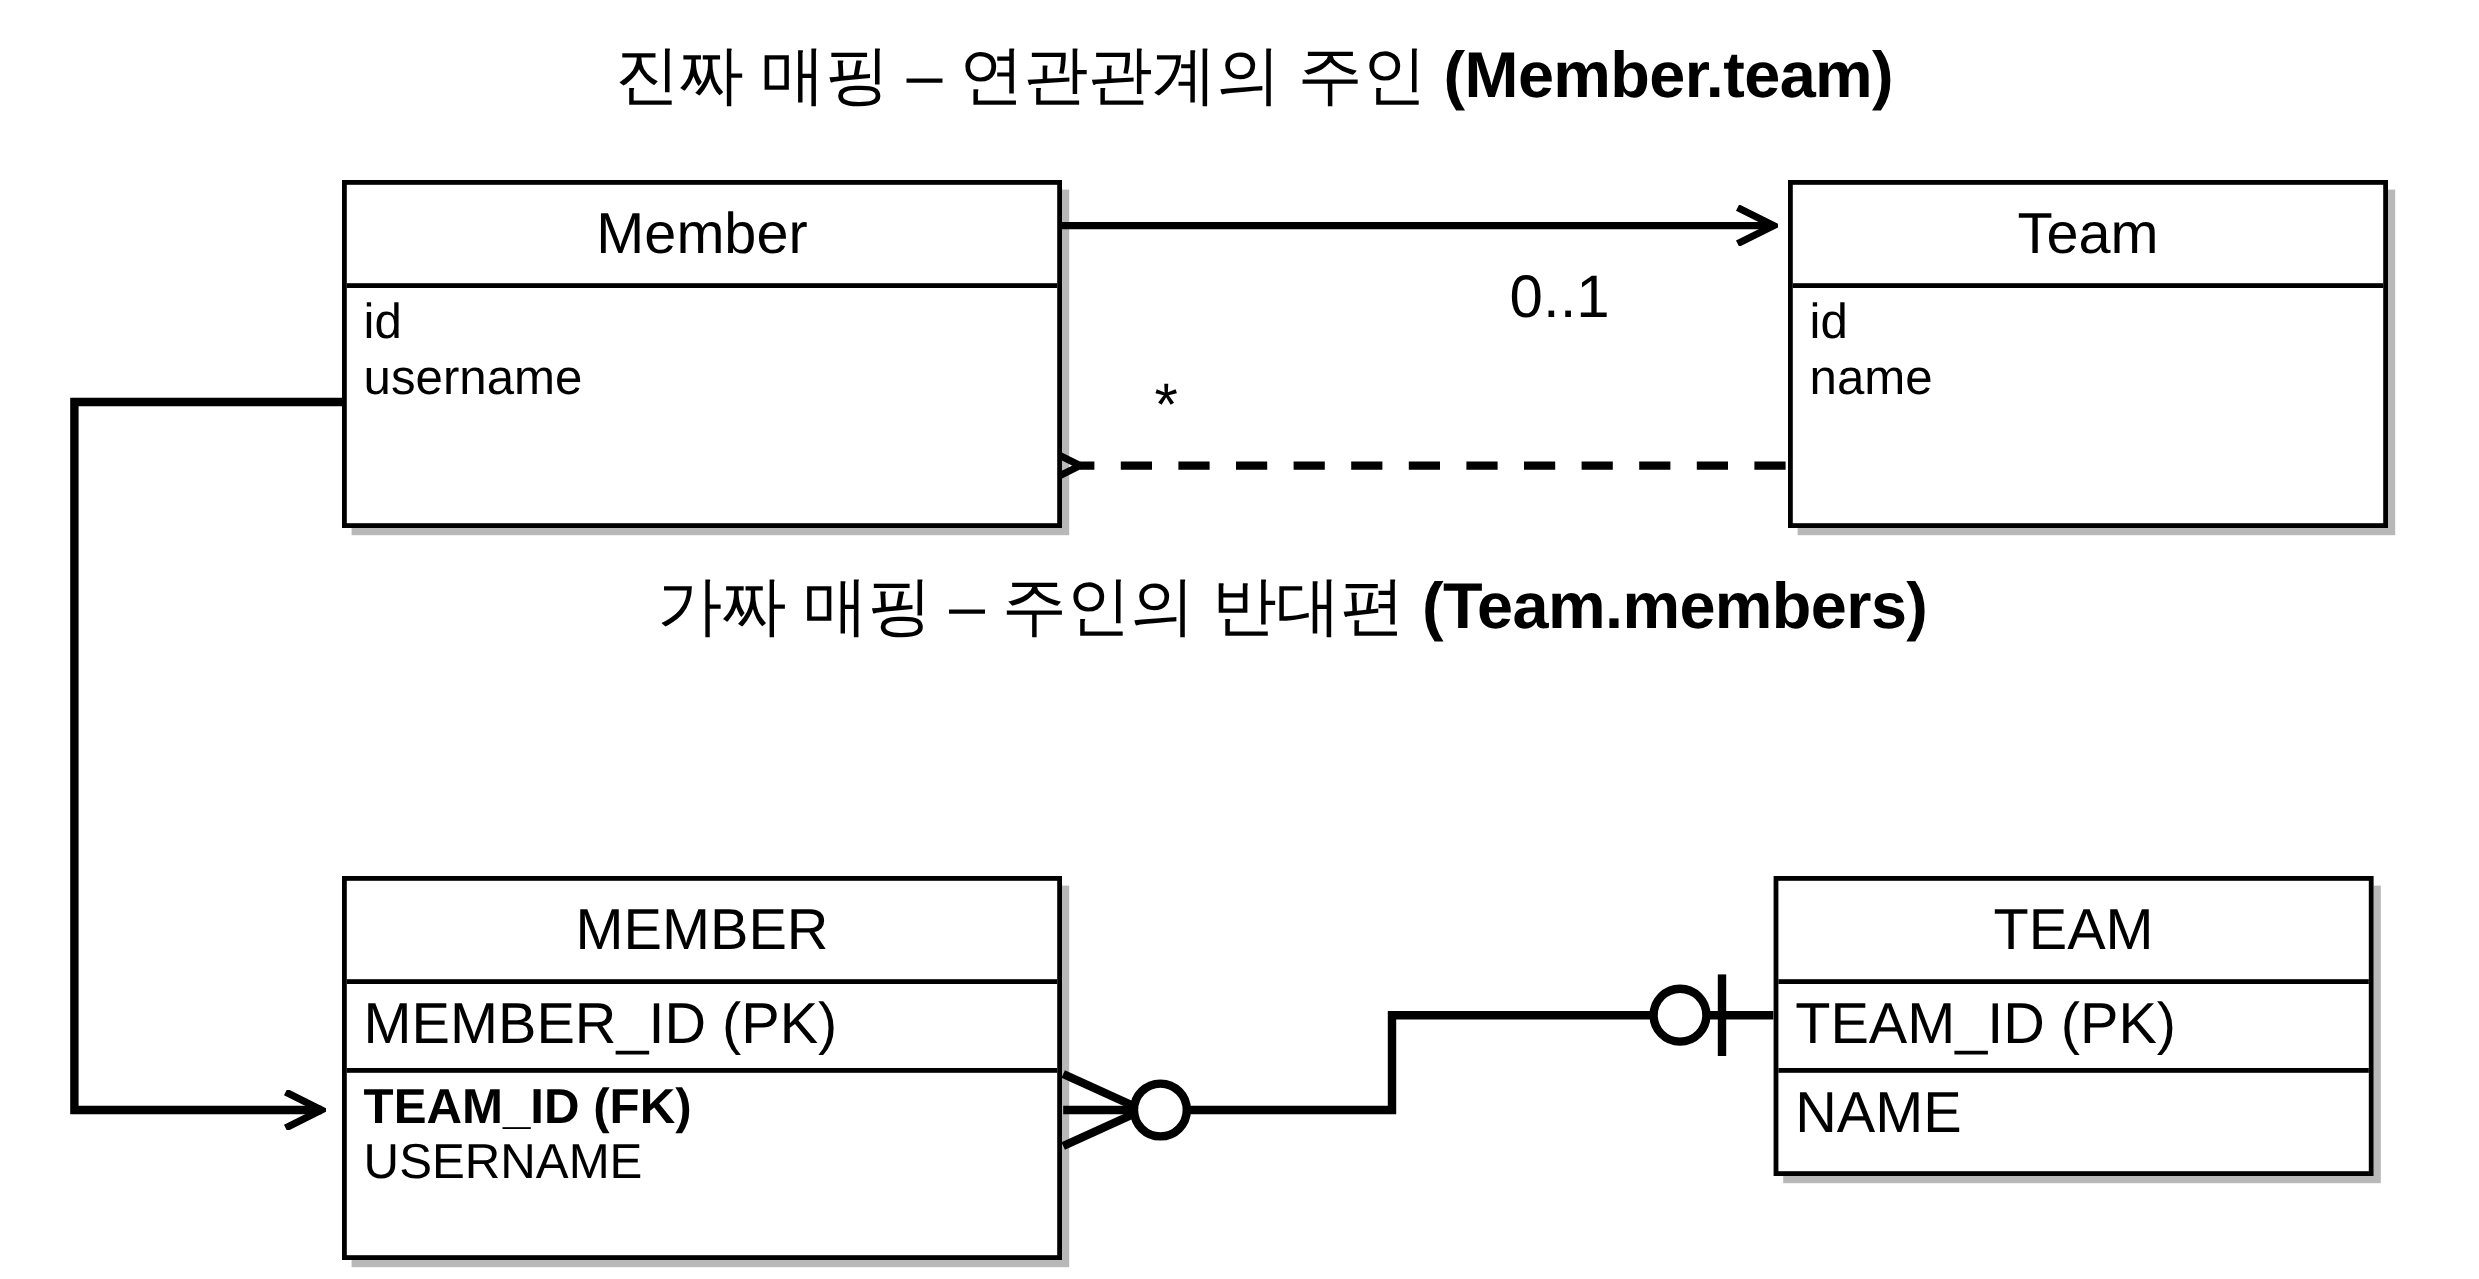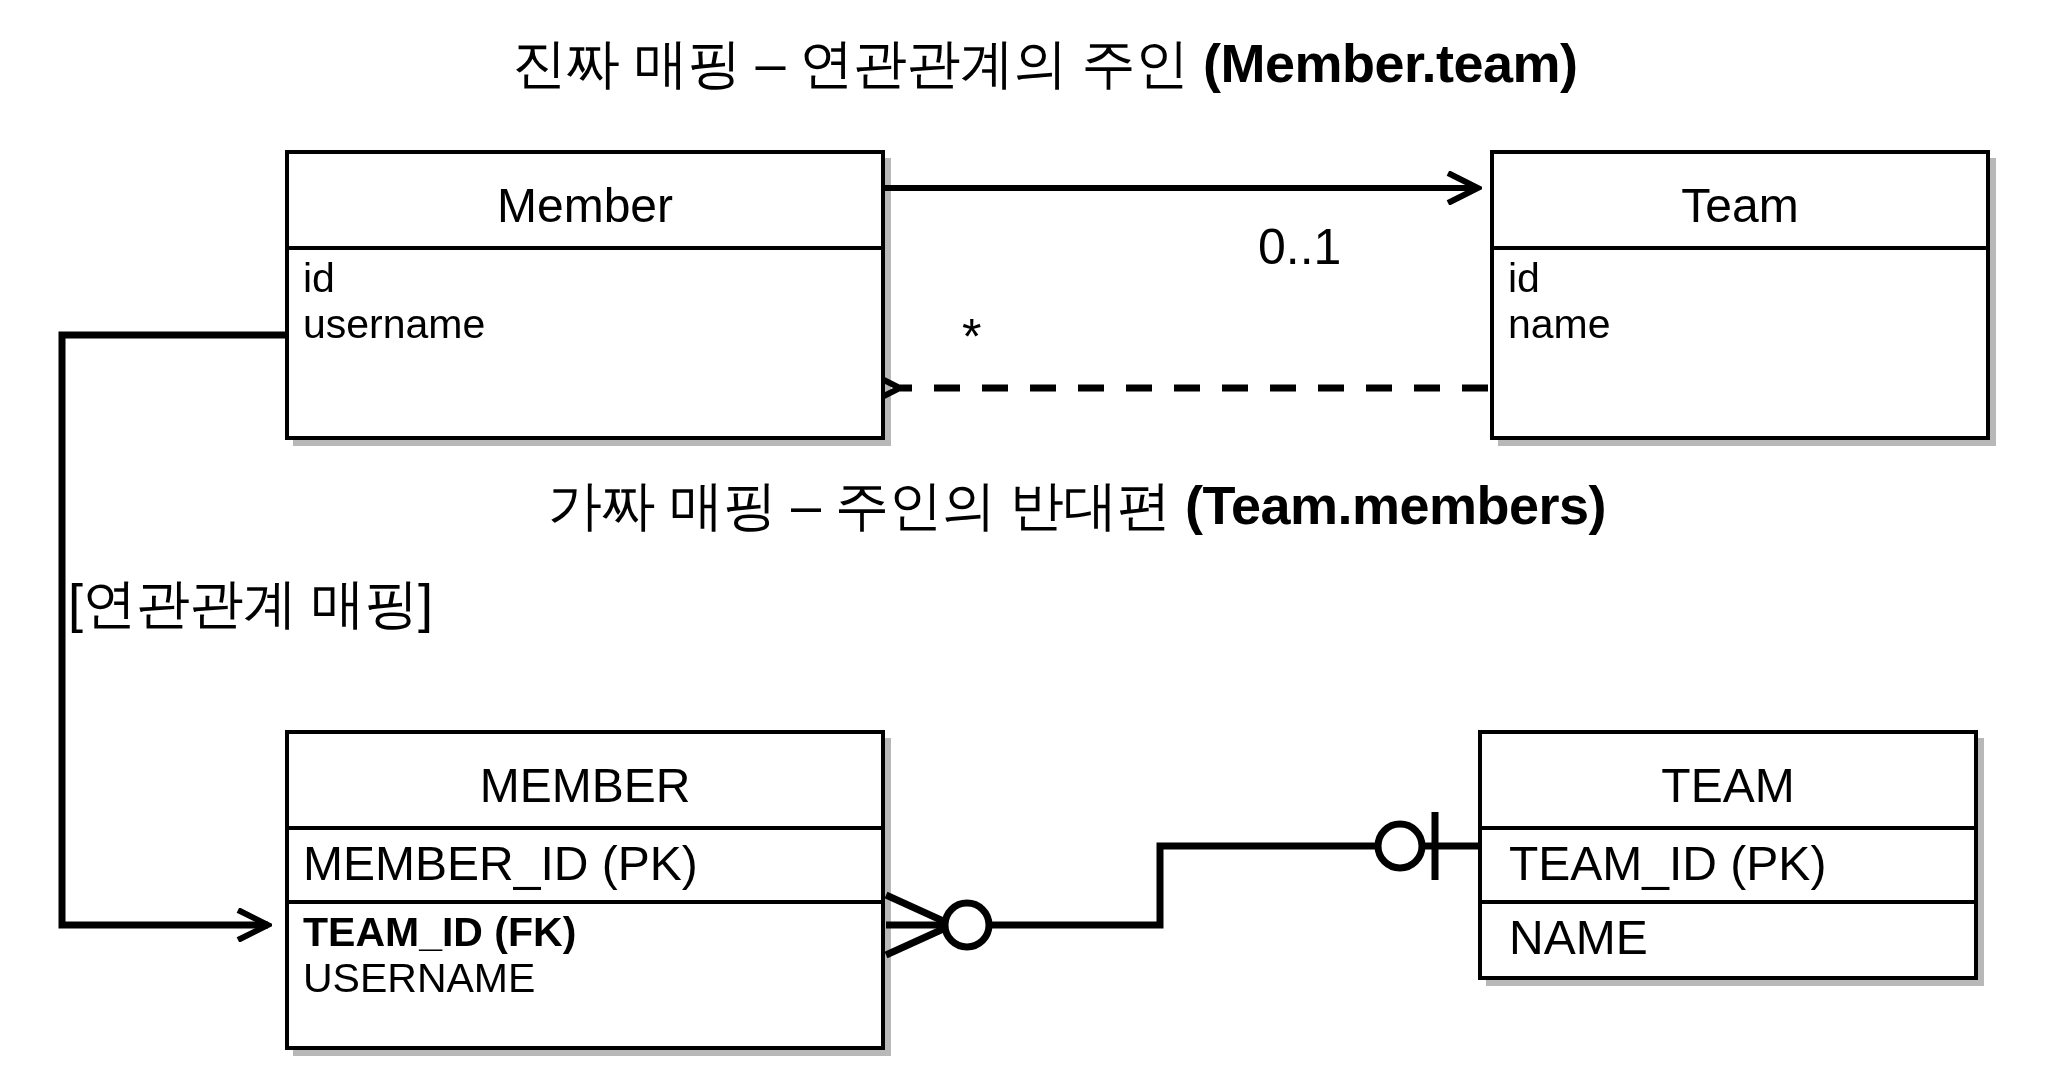--- a/index.html
+++ b/index.html
@@ -64,21 +64,21 @@
     position: absolute;
     box-sizing: border-box;
     background: #ffffff;
     border: 4px solid #000000;
     box-shadow: 7px 7px 0 -1px rgba(0,0,0,0.28);
   }
   .entity .ent-title {
     text-align: center;
     font-size: 48px;
     line-height: 1;
-    padding: 28px 0 16px 0;
+    padding: 18px 0 16px 0;
     white-space: nowrap;
   }
   .entity .sep {
     height: 0;
     border-top: 4px solid #000000;
   }
   .entity .ent-body {
     padding: 6px 0 10px 0;
   }
   .entity .attr {
@@ -94,21 +94,21 @@
   #class-team    { left: 1490px; top: 150px; width: 500px;  height: 290px; }
 
   #table-member  { left: 285px;  top: 730px; width: 600px;  height: 320px; }
   #table-team    { left: 1478px; top: 730px; width: 500px;  height: 250px; }
 
   #table-member .ent-body  { padding: 0; }
   #table-member .pk-row    { font-size: 48px; line-height: 1; padding: 10px 0 12px 14px; white-space: nowrap; }
   #table-member .fk-block  { padding: 6px 0 10px 0; }
 
   #table-team .ent-body    { padding: 0; }
-  #table-team .row         { font-size: 48px; line-height: 1; padding: 10px 0 12px 27px; white-space: nowrap; }
+  #table-team .row         { font-size: 48px; line-height: 1; padding: 10px 0 12px 14px; white-space: nowrap; }
 
   
   .mult {
     position: absolute;
     font-size: 50px;
     line-height: 1;
     white-space: nowrap;
   }
   #mult-owning  { left: 1258px; top: 222px; }
   #mult-inverse { left: 962px;  top: 312px; }
@@ -182,21 +182,20 @@
       <div class="attr">id</div>
       <div class="attr">name</div>
     </div>
   </div>
 
   <div class="mult" id="mult-owning">0..1</div>
   <div class="mult" id="mult-inverse">*</div>
 
   <div class="caption" id="caption-bottom"><span>가짜 매핑 – 주인의 반대편 </span><span class="strong">(Team.members)</span></div>
 
-  <div class="caption" id="section-label">[연관관계 매핑]</div>
 
   <div class="entity" id="table-member">
     <div class="ent-title">MEMBER</div>
     <div class="sep"></div>
     <div class="ent-body">
       <div class="pk-row">MEMBER_ID (PK)</div>
       <div class="sep"></div>
       <div class="fk-block">
         <div class="attr bold">TEAM_ID (FK)</div>
         <div class="attr">USERNAME</div>

